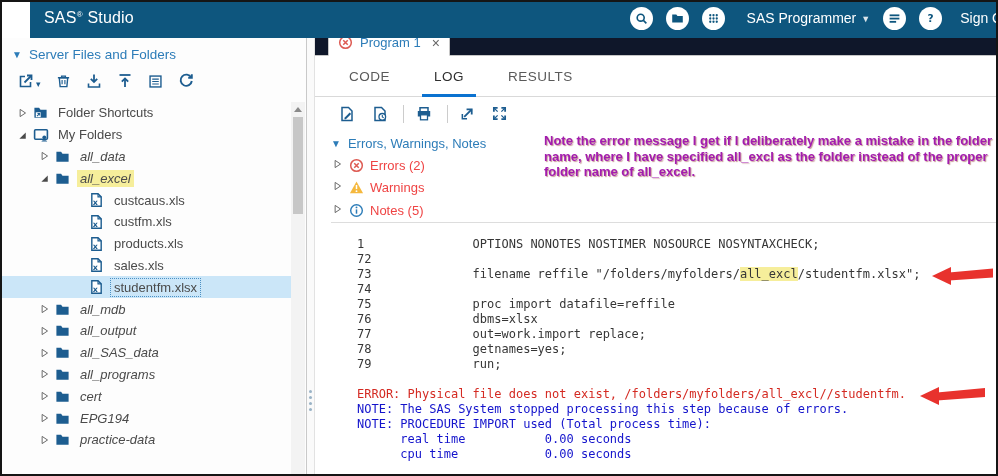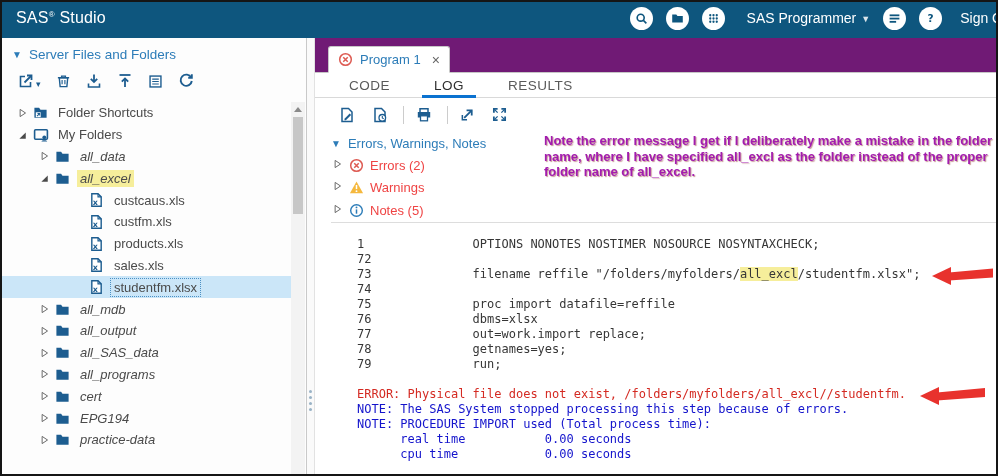--- a/index.html
+++ b/index.html
@@ -2,21 +2,21 @@
 <html><head>
 <meta charset="utf-8">
 <style>
   * { margin:0; padding:0; box-sizing:border-box; }
   body { background:#fff; }
   .frame { position:relative; width:998px; height:476px; border:2px solid #151515;
            background:#fff; font-family:"Liberation Sans", sans-serif; overflow:hidden; }
 
   
   .topbar { height:36px; background:#0e567e; display:flex; align-items:center;
-            color:#fff; padding:0 0 4px 14px; }
+            color:#fff; padding:0 0 4px 14px;margin-left:28px; }
   .brand { font-size:16px; letter-spacing:.2px; white-space:nowrap; }
   .brand sup { font-size:8px; }
   .tb-spacer { flex:1; }
   .tb-circle { width:23px; height:23px; border-radius:50%; background:#fff; color:#0e567e;
                display:flex; align-items:center; justify-content:center; margin-left:13px; flex:0 0 auto; }
   .tb-circle svg { display:block; }
   .role { margin-left:22px; font-size:14px; white-space:nowrap; }
   .role-caret { font-size:9px; opacity:.85; margin-left:5px; position:relative; top:-1px; }
   .signout { margin-left:18px; margin-right:-7px; font-size:14px; white-space:nowrap; }
 
@@ -47,28 +47,28 @@
            border-bottom:5px solid #8a8a8a; margin:5px auto 0; }
   .vs-thumb { position:absolute; top:15px; left:2px; width:10px; height:97px; background:#c7c7c7; }
 
   .splitter { width:9px; background:#fafafa; border-left:1px solid #c9c9c9;
               border-right:1px solid #e2e2e2; position:relative; }
   .split-handle { position:absolute; top:352px; left:2px; width:3px; height:3px; border-radius:50%;
                   background:#9ab3c6; box-shadow:0 6px 0 #9ab3c6, 0 12px 0 #9ab3c6, 0 18px 0 #9ab3c6; }
 
   
   .main { flex:1; position:relative; background:#fff; overflow:hidden; }
-  .tabstrip { height:35px; background:#701a75; border-bottom:1px solid #c6c6c6; position:relative; }
+  .tabstrip { height:18px; background:#0f172a; border-bottom:1px solid #c6c6c6; position:relative; }
   .tab { position:absolute; left:13px; bottom:-1px; height:27px; background:#fff;
          border:1px solid #c6c6c6; border-bottom:1px solid #fff; border-radius:3px 3px 0 0;
          display:flex; align-items:center; padding:0 9px; gap:7px; }
   .tab-label { color:#2c7cb8; font-size:13px; }
   .tab-close { color:#666; font-size:14px; line-height:1; margin-left:4px; cursor:pointer; }
 
-  .subtabs { height:25px; border-bottom:1px solid #d9d9d9; display:flex; align-items:stretch;
+  .subtabs { height:41px; border-bottom:1px solid #d9d9d9; display:flex; align-items:stretch;
              padding-left:22px; }
   .subtab { font-size:13.5px; letter-spacing:.5px; color:#5a5a5a; padding:0 12px; margin-right:20px;
             display:flex; align-items:center; position:relative; cursor:pointer; }
   .subtab.active { color:#2f2f2f; }
   .subtab.active::after { content:''; position:absolute; left:0; right:0; bottom:-1px;
                           height:3px; background:#0b72d0; }
 
   .log-toolbar { height:33px; display:flex; align-items:center; padding-left:22px; color:#1d5d90; }
   .log-toolbar .tool { margin-right:13px; }
   .tb-sep { width:1px; height:18px; background:#ccc; margin:0 10px 0 0; }

